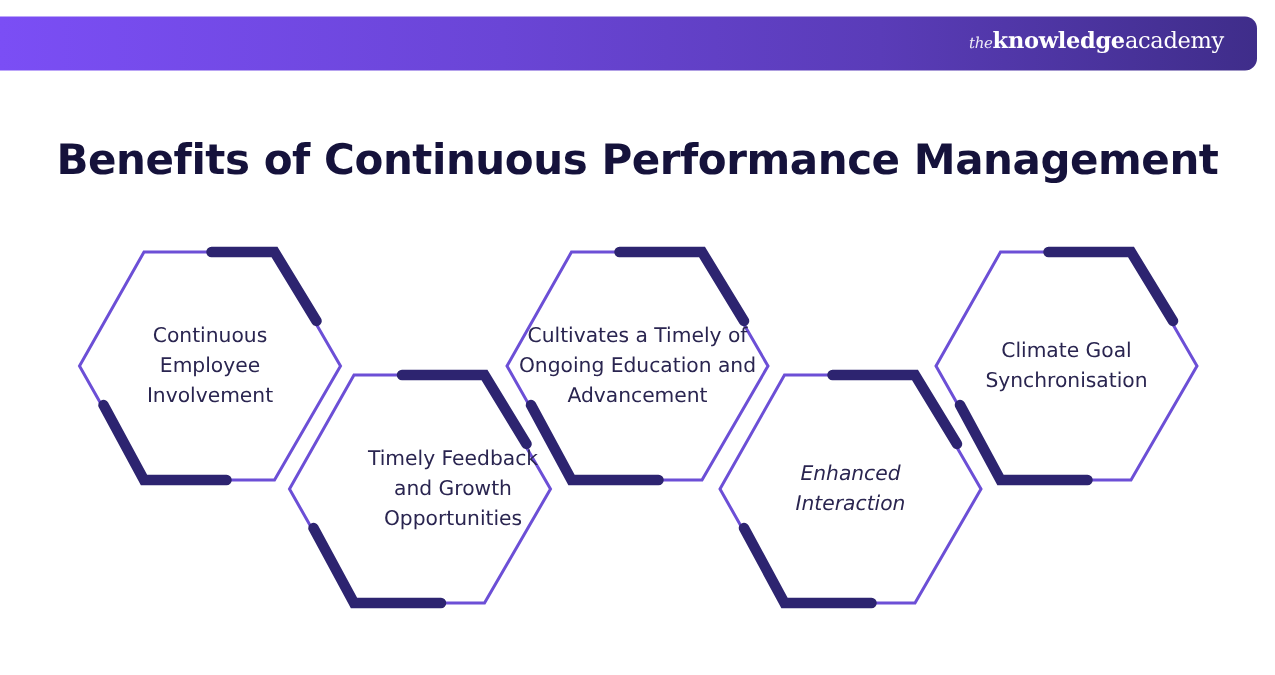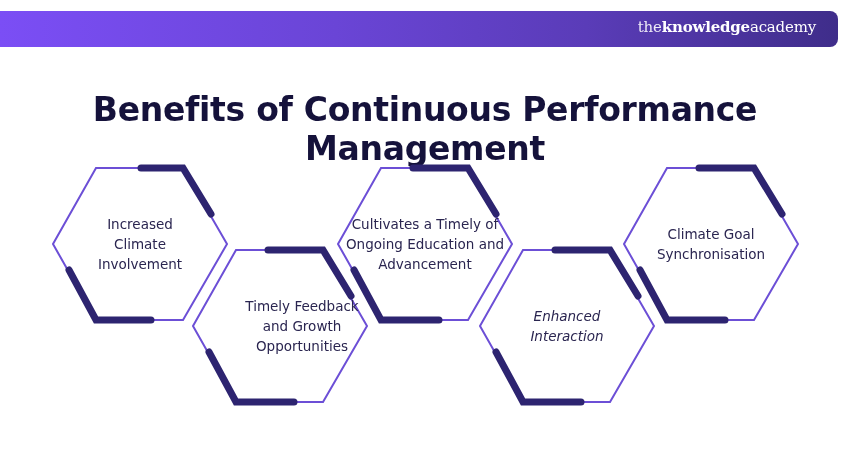--- a/index.html
+++ b/index.html
@@ -27,38 +27,39 @@
       position: absolute;
       right: 22px;
       top: 7px;
       color: #ffffff;
       font-family: "DejaVu Serif", serif;
       font-size: 15px;
       letter-spacing: -0.2px;
       white-space: nowrap;
     }
     .logo .the {
-      font-size: 15px;
+      font-style: italic;
+      font-size: 10px;
       opacity: 0.9;
     }
     .logo .knowledge {
       font-weight: bold;
     }
     .logo .academy {
       font-weight: normal;
     }
     .title {
       position: absolute;
       left: 0;
       top: 90px;
       width: 850px;
       text-align: center;
       font-family: "DejaVu Sans", sans-serif;
       font-weight: bold;
-      font-size: 33px;
+      font-size: 28px;
       color: #15123b;
       letter-spacing: -0.3px;
     }
     svg.diagram {
       position: absolute;
       left: 0;
       top: 0;
     }
     .hex-outline {
       fill: #ffffff;
@@ -129,21 +130,21 @@
   </g>
 
   <g>
     <polygon class="hex-outline" points="624,244 667,168 754,168 798,244 754,320 667,320"></polygon>
     <polyline class="hex-accent" points="699,168 754,168 782,214"></polyline>
     <polyline class="hex-accent" points="640,270 667,320 725,320"></polyline>
   </g>
 </svg>
 
 <div class="hex-label" style="left:53px; top:168px;">
-  <span style="width:110px;">Increased Climate Involvement</span>
+  <span style="width:110px;">Continuous Employee Involvement</span>
 </div>
 <div class="hex-label" style="left:193px; top:250px;justify-content:flex-end;">
   <span style="width:130px;">Timely Feedback and Growth Opportunities</span>
 </div>
 <div class="hex-label" style="left:338px; top:168px;">
   <span style="width:165px;">Cultivates a Timely of Ongoing Education and Advancement</span>
 </div>
 <div class="hex-label" style="left:480px; top:250px;">
   <span style="width:100px;font-style:italic;">Enhanced Interaction</span>
 </div>

